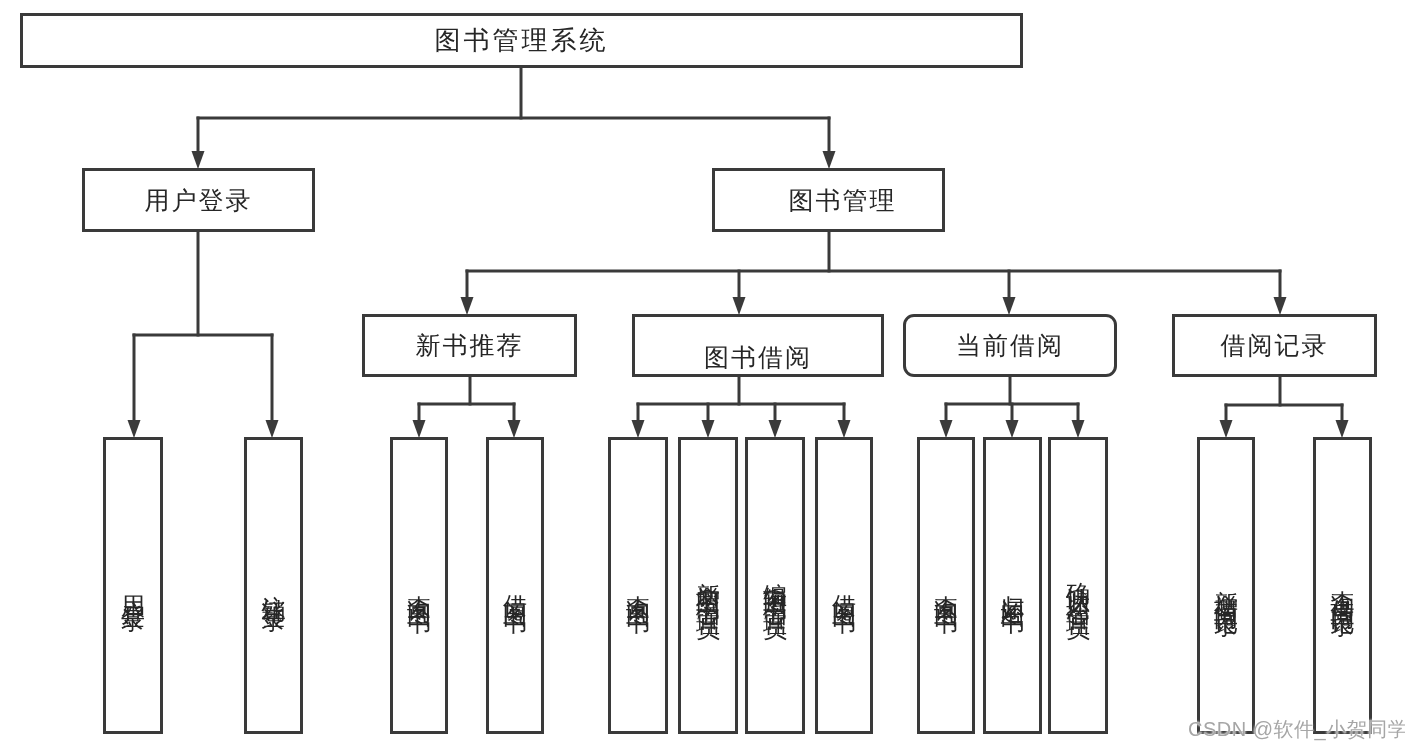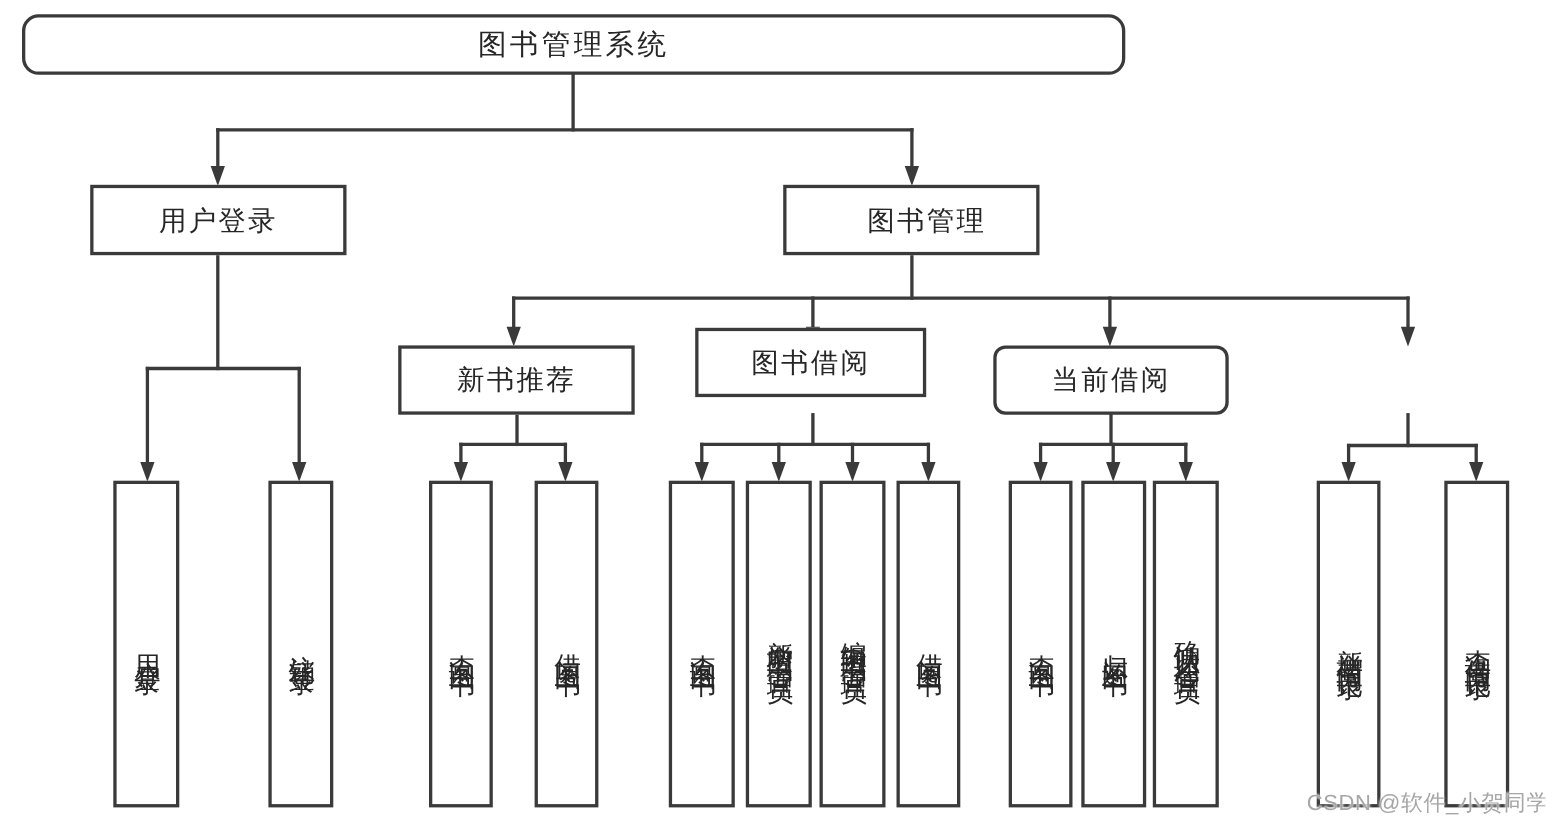--- a/index.html
+++ b/index.html
@@ -111,39 +111,42 @@
 
       <line x1="1280" y1="377" x2="1280" y2="405"></line>
       <line x1="1226" y1="405" x2="1342" y2="405"></line>
       <line x1="1226" y1="405" x2="1226" y2="423"></line>
       <line x1="1342" y1="405" x2="1342" y2="423"></line>
       <polygon points="1219.5,420 1232.5,420 1226,438"></polygon>
       <polygon points="1335.5,420 1348.5,420 1342,438"></polygon>
     </g>
   </svg>
 
-  <div class="node h-node root-node" style="left:20px;top:13px;width:1003px;height:55px;border-radius:15px;">
+  <div class="node h-node root-node" style="left:20px;top:13px;width:1003px;height:55px;">
     <span>图书管理系统</span>
   </div>
 
   <div class="node h-node" style="left:82px;top:168px;width:233px;height:64px;">
     <span>用户登录</span>
   </div>
   <div class="node h-node" style="left:712px;top:168px;width:233px;height:64px;padding-left:28px;">
     <span>图书管理</span>
   </div>
 
   <div class="node h-node" style="left:362px;top:314px;width:215px;height:63px;">
     <span>新书推荐</span>
   </div>
-  <div class="node h-node" style="left:632px;top:298px;width:210px;height:63px;">
+  <div class="node h-node" style="left:632px;top:314px;width:252px;height:63px;align-items:flex-end;">
     <span>图书借阅</span>
   </div>
   <div class="node h-node" style="left:903px;top:314px;width:214px;height:63px;border-radius:11px;">
     <span>当前借阅</span>
+  </div>
+  <div class="node h-node" style="left:1172px;top:314px;width:205px;height:63px;">
+    <span>借阅记录</span>
   </div>
 
   <div class="node leaf" style="left:103px;top:437px;width:60px;height:297px;">
     <span class="v-label">用户登录</span>
   </div>
   <div class="node leaf" style="left:244px;top:437px;width:59px;height:297px;">
     <span class="v-label">注销登录</span>
   </div>
 
   <div class="node leaf" style="left:390px;top:437px;width:58px;height:297px;">

